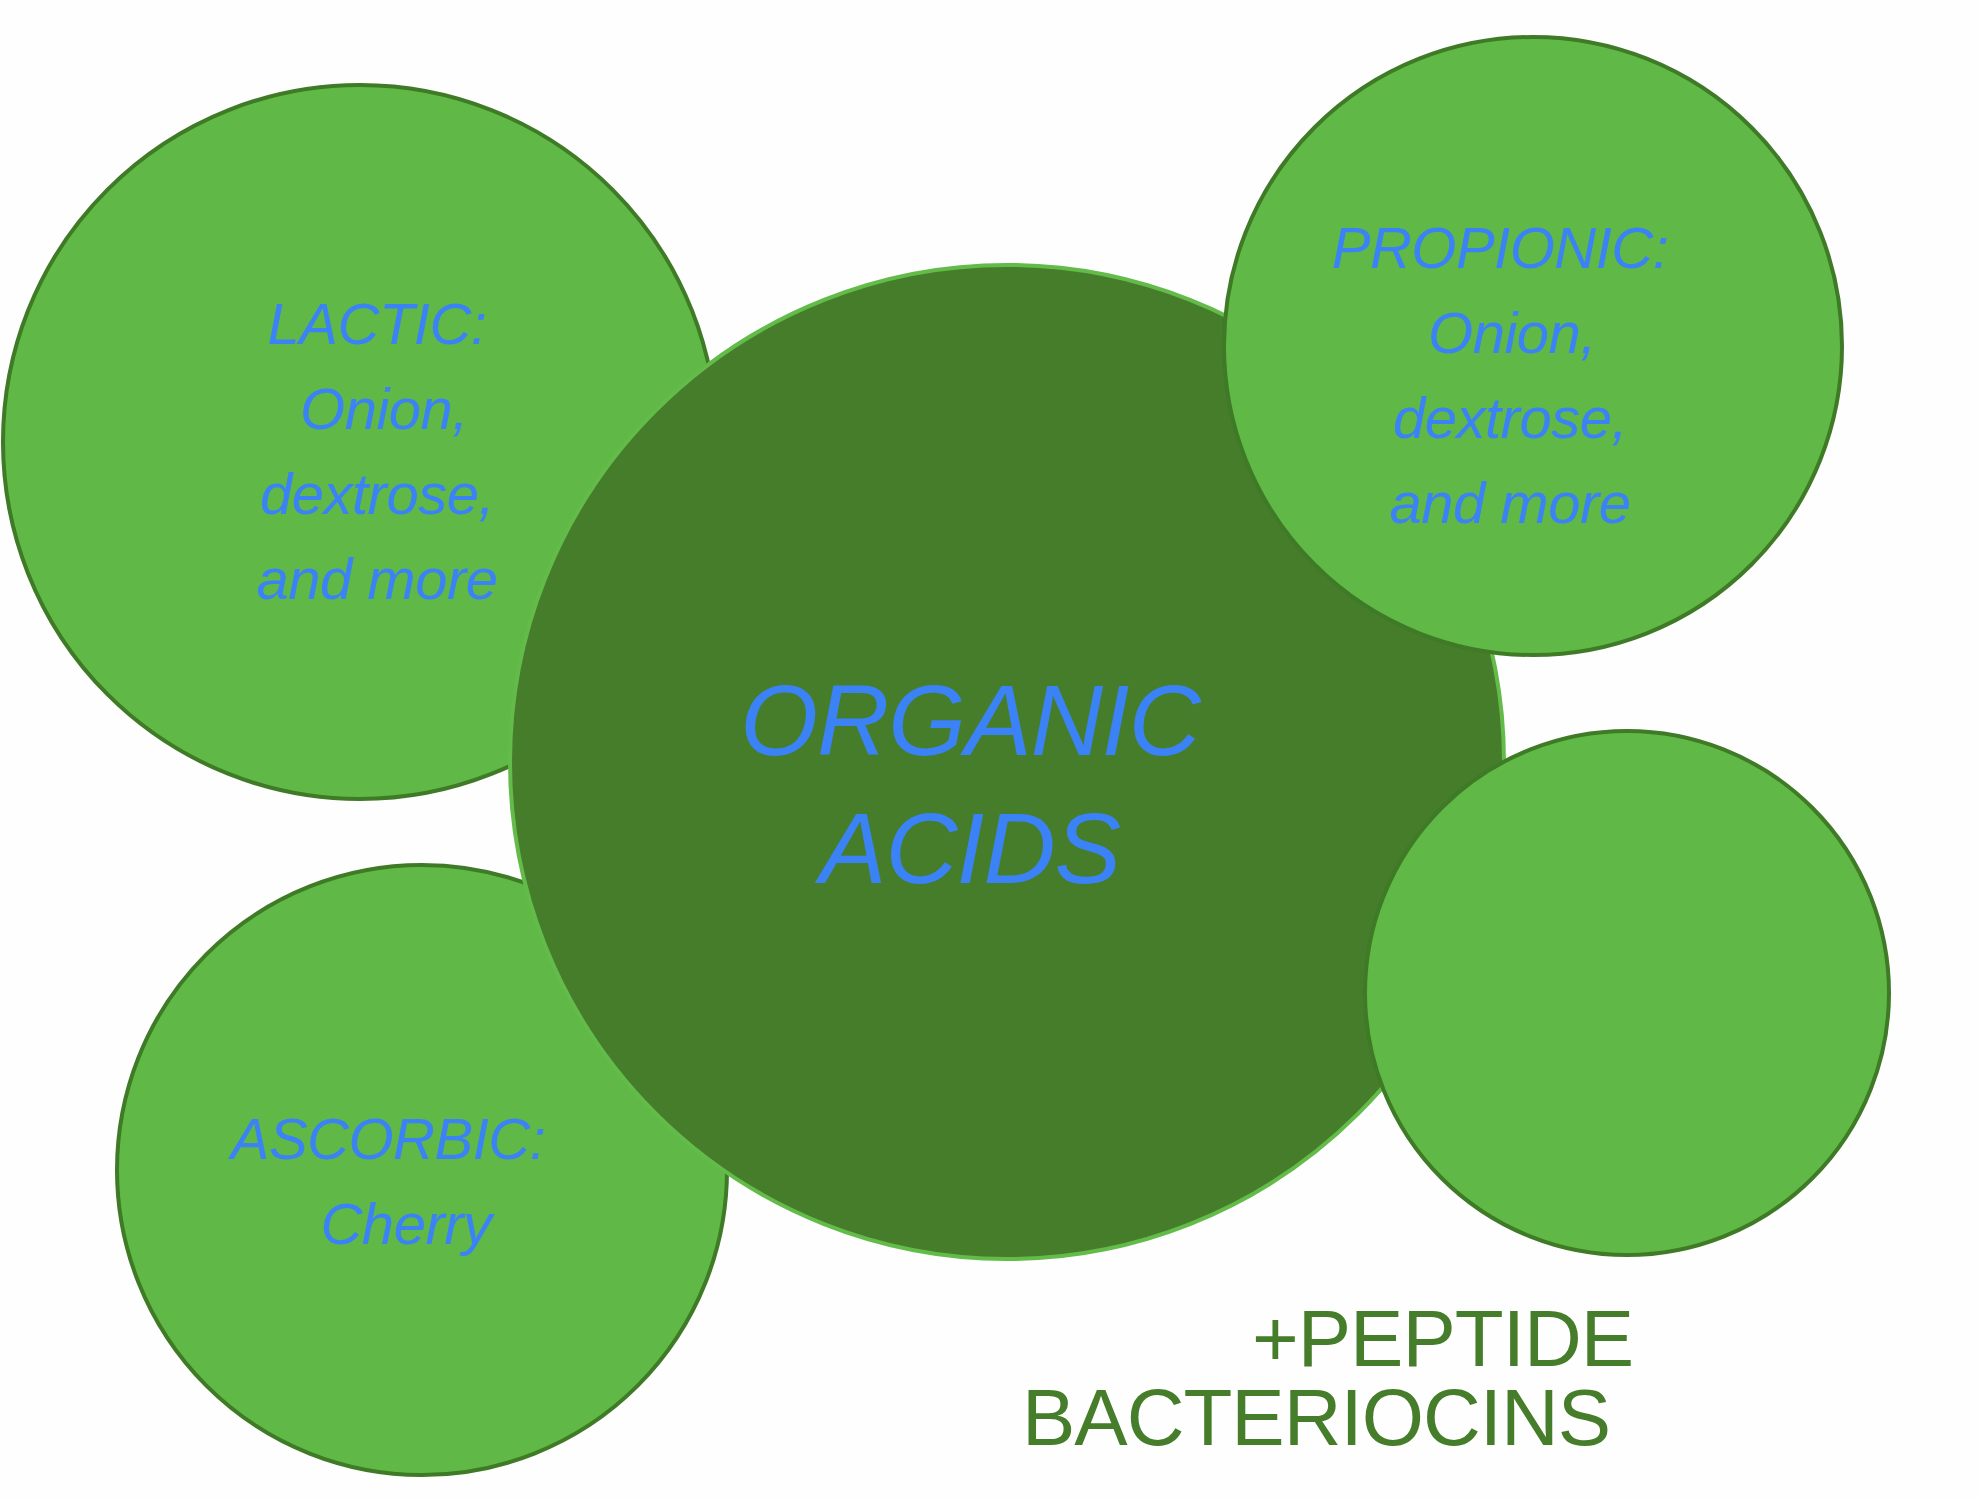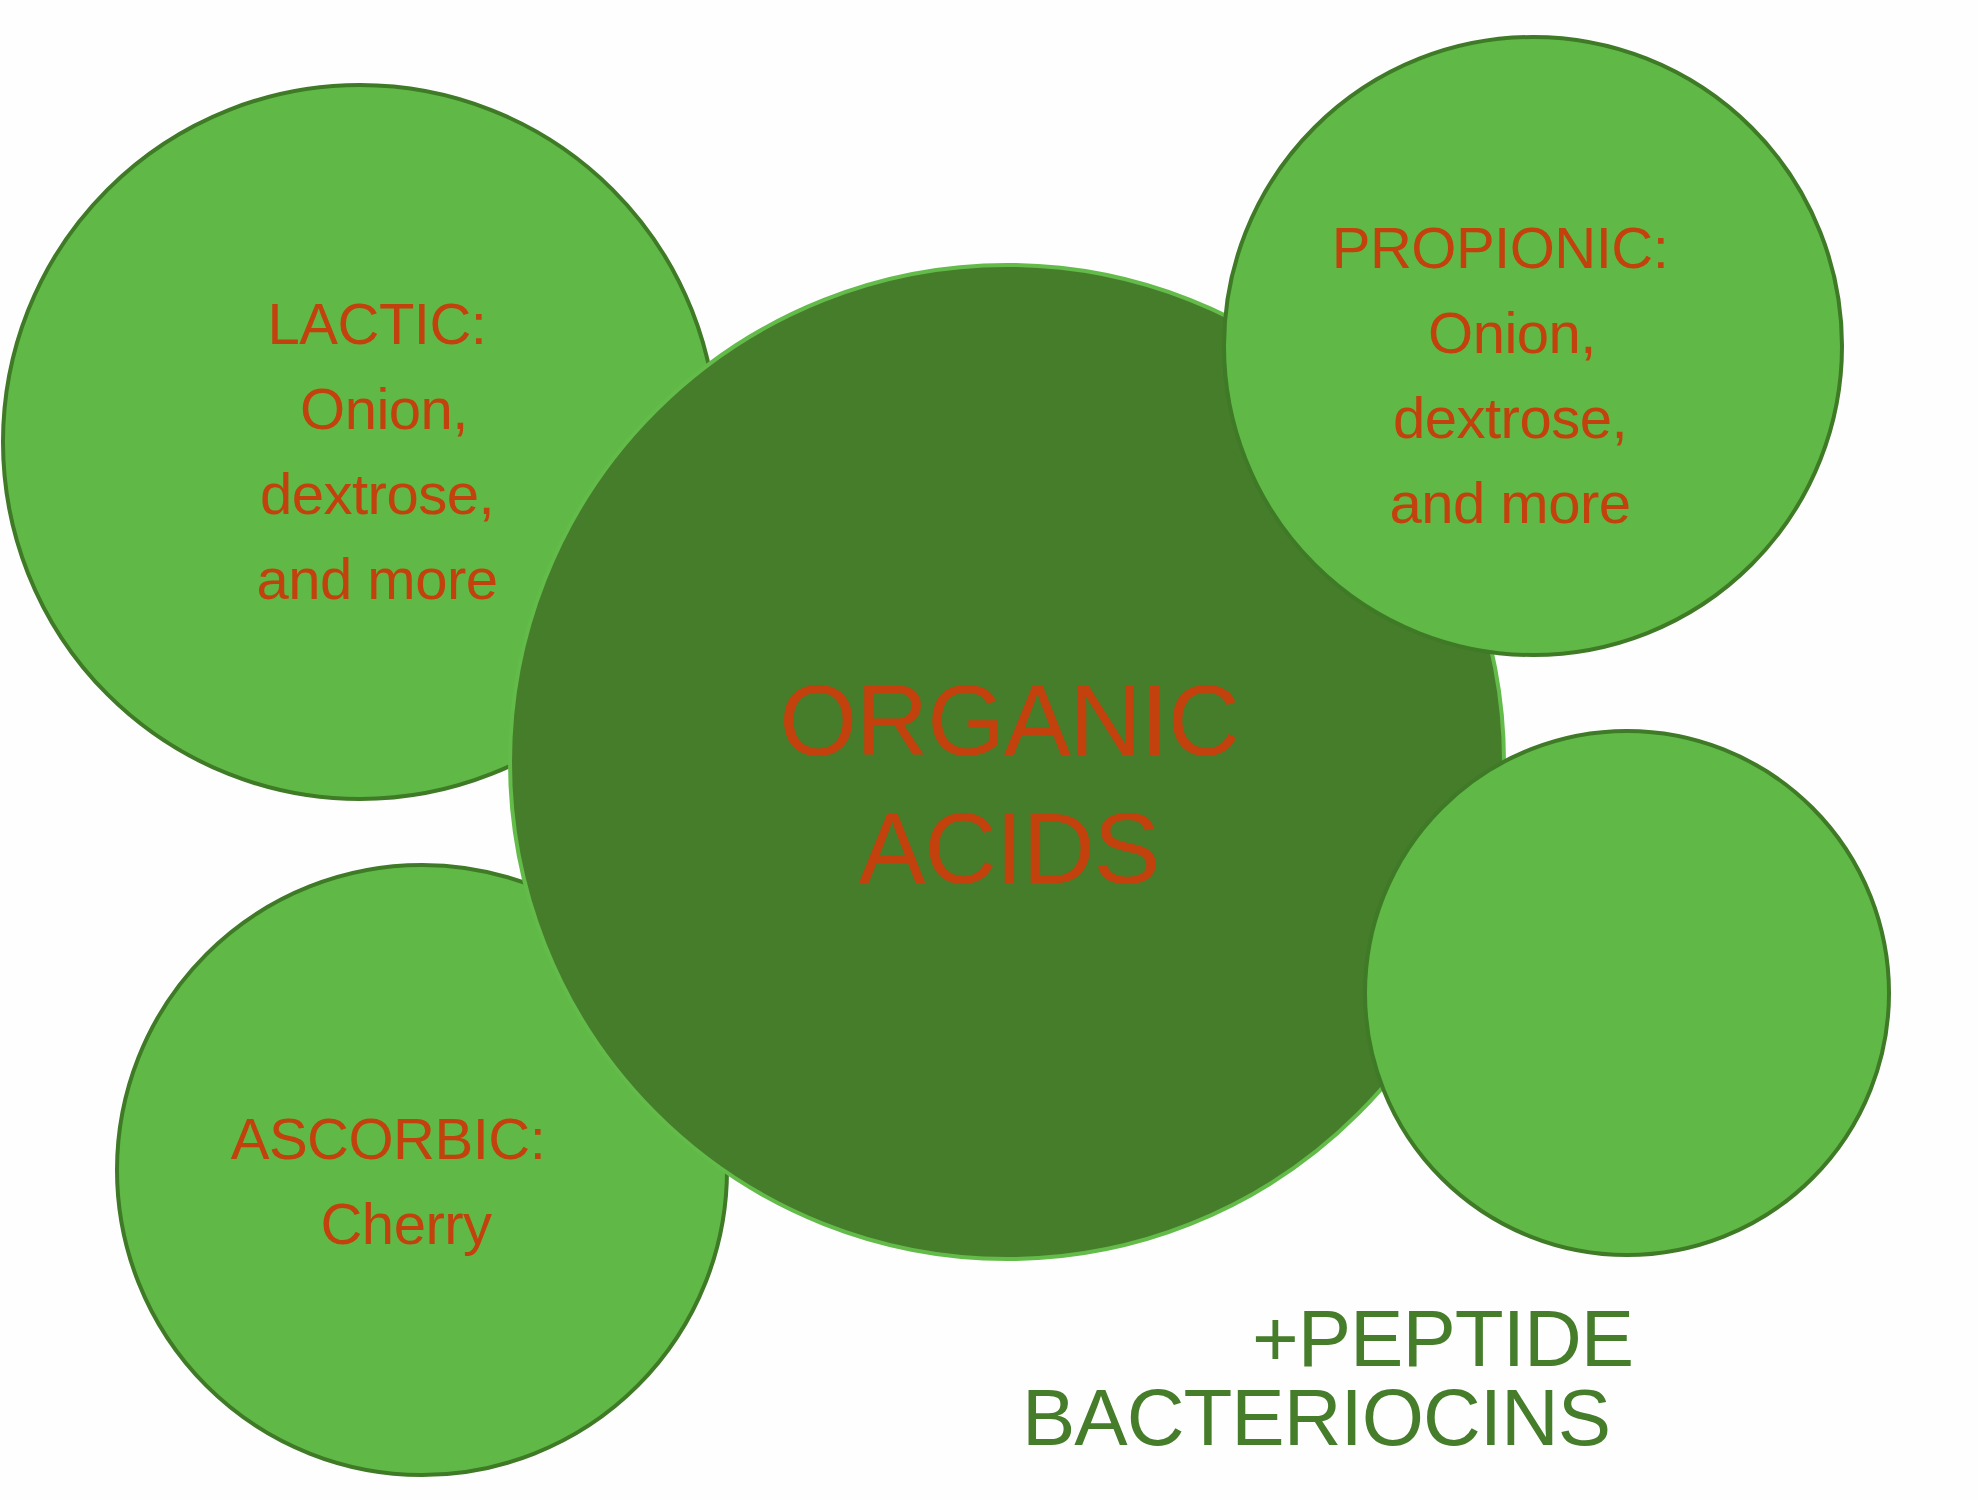--- a/index.html
+++ b/index.html
@@ -18,23 +18,24 @@
     #circles {
       position: absolute;
       left: 0;
       top: 0;
       width: 1978px;
       height: 1500px;
     }
     .label {
       position: absolute;
       text-align: center;
-      color: #c2410c;
+      color: #3b82f6;
       white-space: nowrap;
       transform: translateX(-50%);
+      font-style: italic;
     }
     .label .line {
       display: block;
     }
     .small-label {
       font-size: 58px;
       line-height: 85px;
       letter-spacing: -0.5px;
     }
     .center-label {
@@ -72,21 +73,21 @@
     <span class="line">and more</span>
   </div>
 
   <div class="label small-label" style="left:1500px; top:205px;">
     <span class="line">PROPIONIC:</span>
     <span class="line" style="padding-left:24px;">Onion,</span>
     <span class="line" style="padding-left:20px;">dextrose,</span>
     <span class="line" style="padding-left:20px;">and more</span>
   </div>
 
-  <div class="label center-label" style="left:1009px; top:656px;">
+  <div class="label center-label" style="left:970px; top:656px;">
     <span class="line">ORGANIC</span>
     <span class="line">ACIDS</span>
   </div>
 
   <div class="label small-label" style="left:388px; top:1096px;">
     <span class="line">ASCORBIC:</span>
     <span class="line" style="padding-left:36px;">Cherry</span>
   </div>
 
 

